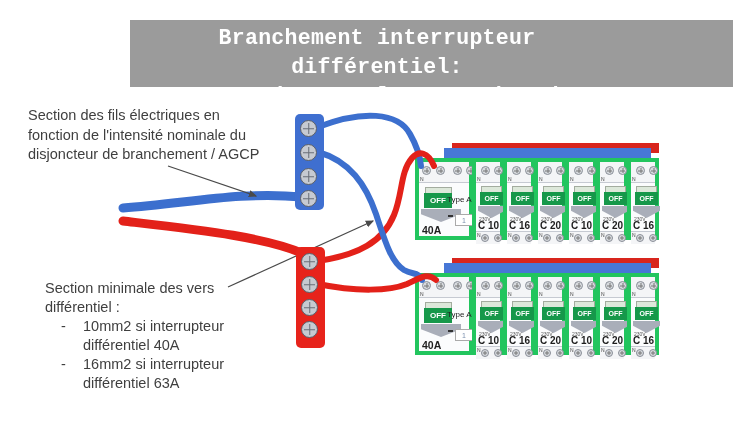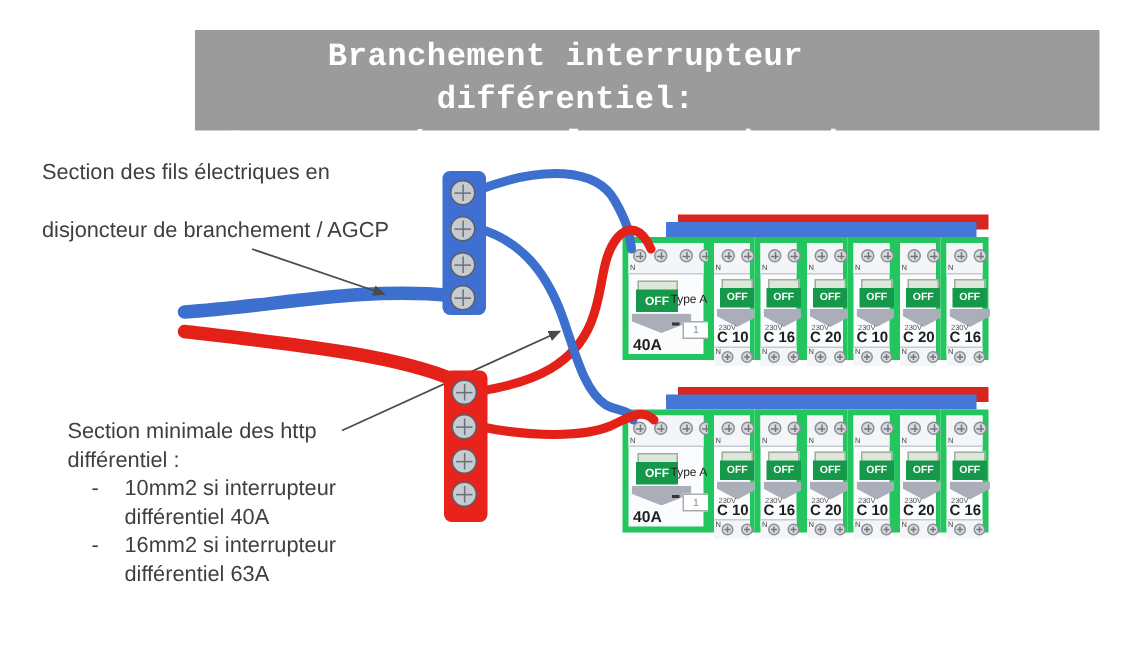--- a/index.html
+++ b/index.html
@@ -76,26 +76,26 @@
 
   <div class="banner">
     <div class="banner-inner">
       <span class="banner-line">Branchement interrupteur différentiel:</span>
       <span class="banner-line">Deux rangées ou plus vers borniers</span>
     </div>
   </div>
 
   <div class="para-top">
     <span>Section des fils électriques en</span><br>
-    <br>
+    <span>fonction de l'intensité nominale du</span><br>
     <span>disjoncteur de branchement / AGCP</span>
   </div>
 
   <div class="para-bottom">
-    <span>Section minimale des http</span><br>
+    <span>Section minimale des vers</span><br>
     <span>différentiel :</span>
     <div class="bullet">
       <span class="dash">-</span>
       <span class="btext">10mm2 si interrupteur différentiel 40A</span>
     </div>
     <div class="bullet">
       <span class="dash">-</span>
       <span class="btext"> 16mm2 si interrupteur différentiel 63A</span>
     </div>
   </div>

